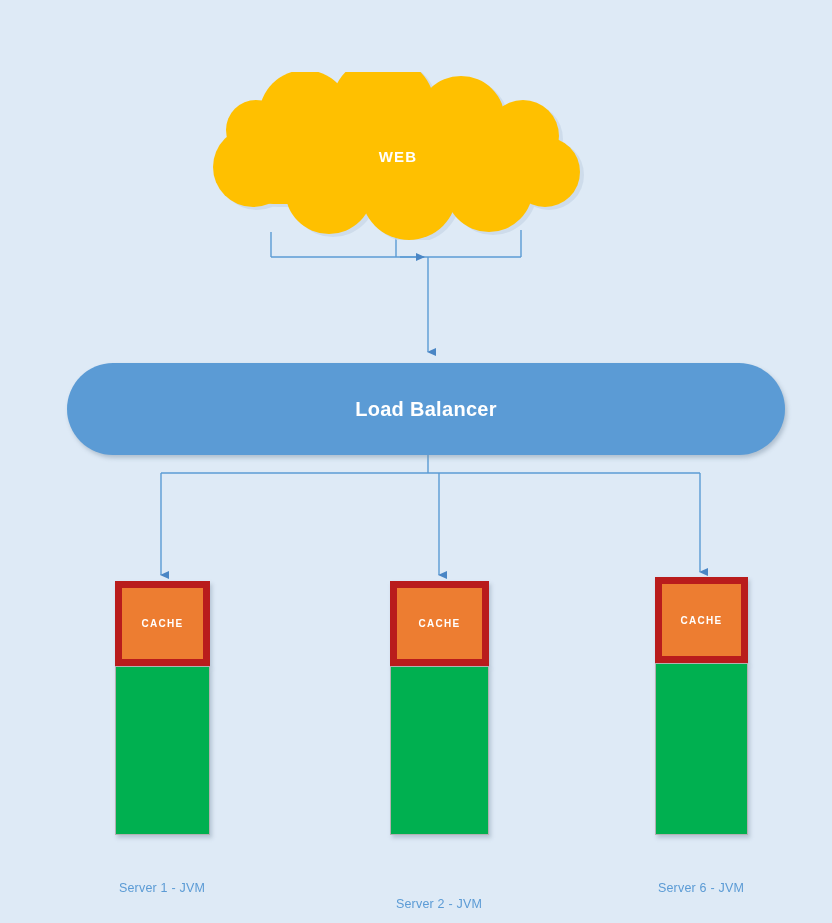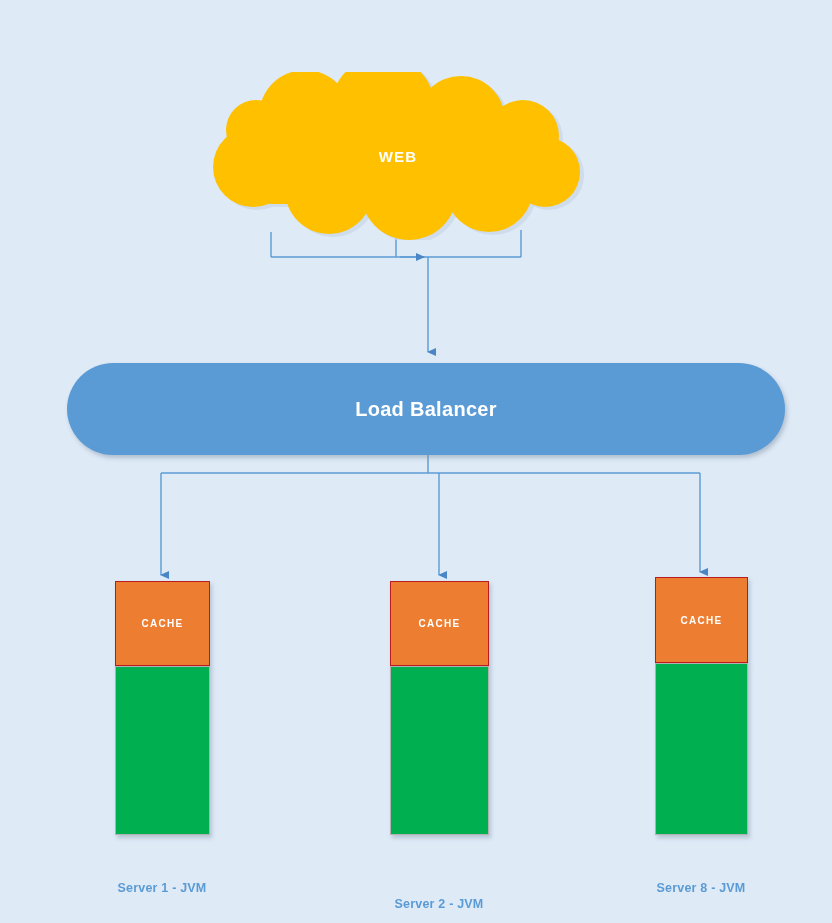--- a/index.html
+++ b/index.html
@@ -72,21 +72,21 @@
   }
   
   .server-col {
     position: absolute;
   }
   .cache-box {
     position: absolute;
     left: 0;
     top: 0;
     background: #ed7d31;
-    border: 1px solid #b91c1c;
+    border: 7px solid #b91c1c;
     box-sizing: border-box;
     box-shadow: 2px 3px 4px rgba(120,140,160,0.40);
     display: flex;
     align-items: center;
     justify-content: center;
   }
   .cache-text {
     color: #ffffff;
     font-size: 10px;
     font-weight: bold;
@@ -98,21 +98,21 @@
     background: #00b050;
     border: 1px solid #b2b2b2;
     box-sizing: border-box;
     box-shadow: 2px 3px 4px rgba(120,140,160,0.40);
   }
   .server-label {
     position: absolute;
     text-align: center;
     color: #5b9bd5;
     font-size: 12.5px;
-    font-weight: bold;
+    font-weight: normal;
     letter-spacing: 0.2px;
     white-space: nowrap;
   }
 </style>
 </head>
 <body>
 
 <div id="canvas">
 
   <svg class="layer-svg" viewBox="0 0 832 923" xmlns="http://www.w3.org/2000/svg">
@@ -198,15 +198,15 @@
     <div class="jvm-box" style="top:85px; width:99px; height:169px;"></div>
   </div>
   <div class="server-label" style="left:379px; top:881px; width:120px;margin-top:16px;">Server 2 - JVM</div>
 
   <div class="server-col" style="left:655px; top:577px; width:93px; height:258px;">
     <div class="cache-box" style="width:93px; height:86px;">
       <span class="cache-text">CACHE</span>
     </div>
     <div class="jvm-box" style="top:86px; width:93px; height:172px;"></div>
   </div>
-  <div class="server-label" style="left:641px; top:881px; width:120px;">Server 8 - JVM</div>
+  <div class="server-label" style="left:641px; top:881px; width:120px;">Server 6 - JVM</div>
 
 </div>
 
 </body></html>

